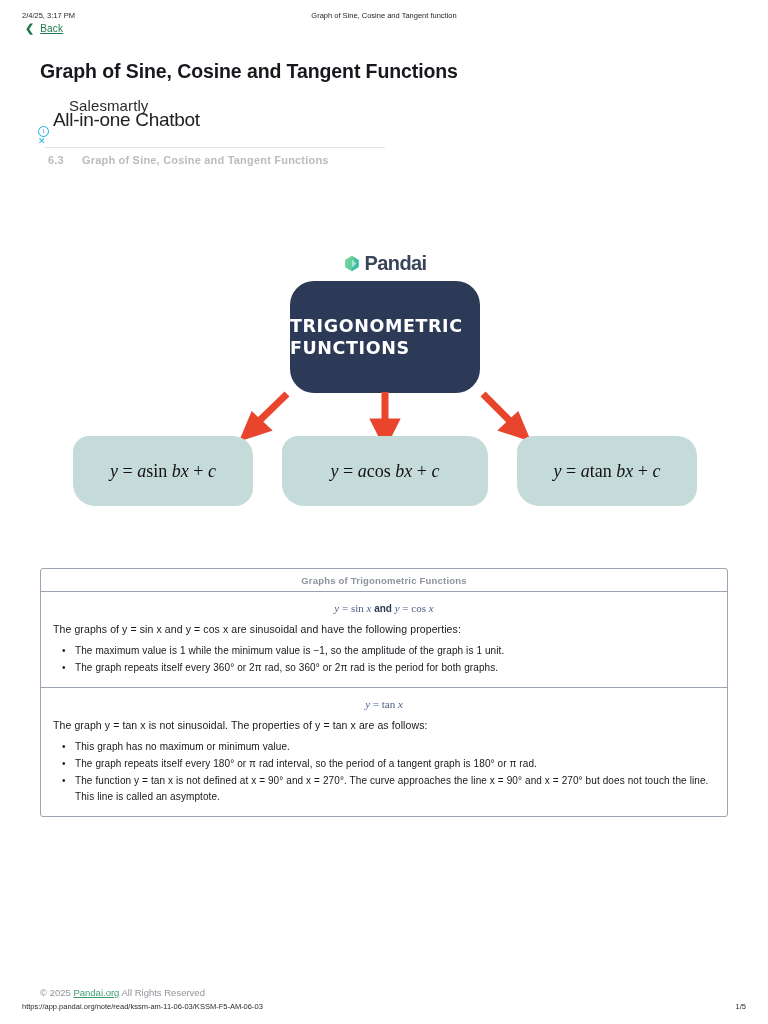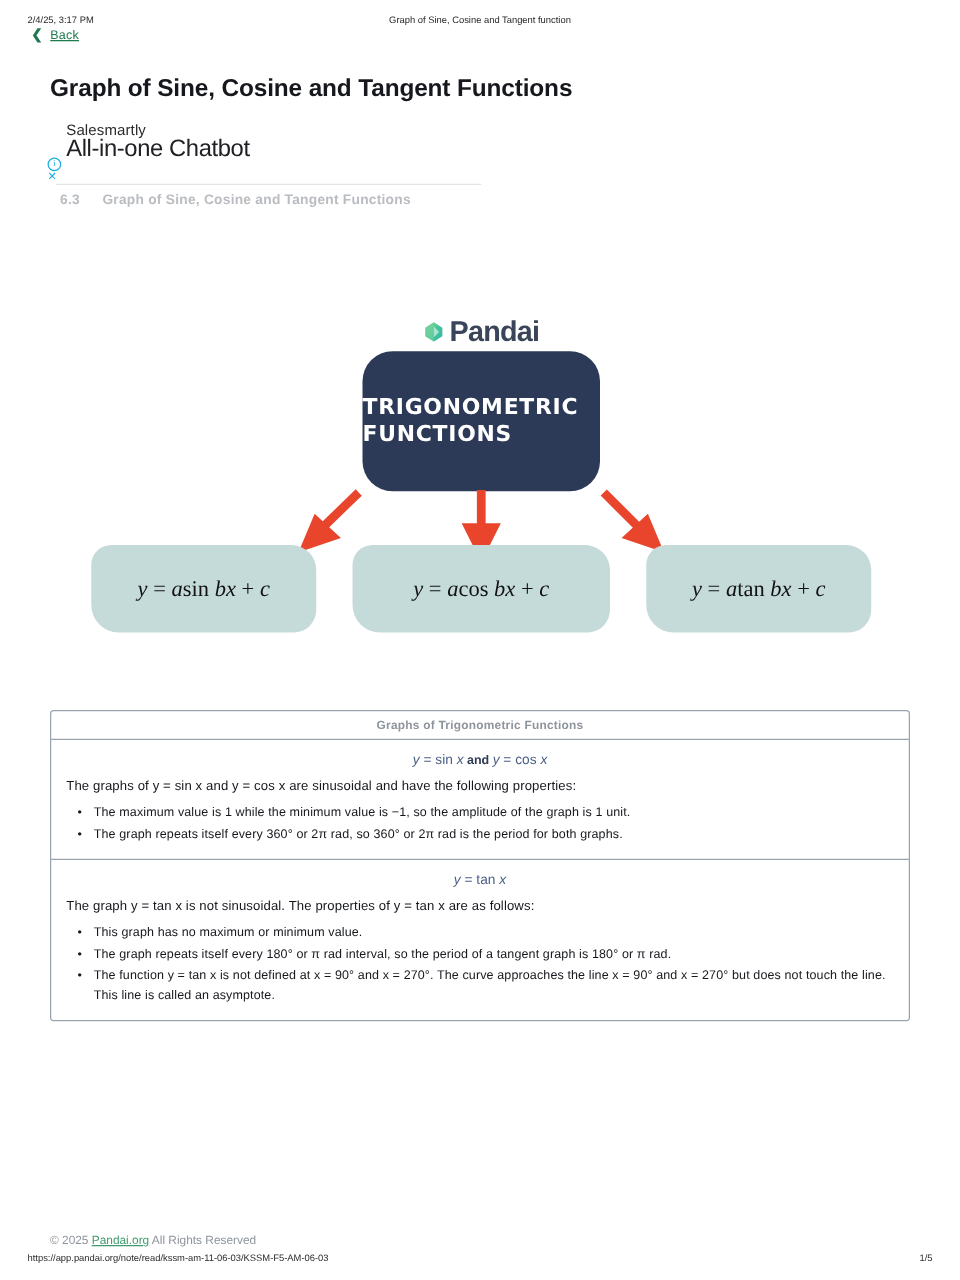--- a/index.html
+++ b/index.html
@@ -79,23 +79,23 @@
   .ad-block {
     position: absolute;
     left: 45px;
     top: 93px;
     width: 340px;
     height: 54px;
     border-bottom: 1px solid #e3e3e3;
   }
   .ad-brand {
     position: absolute;
-    left: 8px;
+    left: 24px;
     top: 4px;
-    font-size: 12px;
+    font-size: 15px;
     color: #2b2b2b;
     letter-spacing: .1px;
   }
   .ad-headline {
     position: absolute;
     left: 8px;
     top: 16px;
     font-size: 19px;
     color: #202124;
     letter-spacing: -.3px;
@@ -153,21 +153,21 @@
     transform: translateX(-50%);
     display: flex;
     align-items: center;
     gap: 4px;
   }
   .pandai-mark {
     width: 17px;
     height: 17px;
   }
   .pandai-word {
-    font-size: 23px;
+    font-size: 20px;
     font-weight: bold;
     color: #3b4559;
     letter-spacing: -.6px;
   }
   .trig-box {
     position: absolute;
     left: 50%;
     top: 95px;
     transform: translateX(-50%);
     width: 190px;
@@ -284,21 +284,21 @@
   }
   ul.note-list li::before {
     content: "\2022";
     position: absolute;
     left: -13px;
     top: 0;
     color: #16181d;
     font-size: 10px;
   }
   .m {
-    font-family: Liberation Sans, sans-serif;
+    font-family: Liberation Serif, serif;
     font-style: italic;
   }
   .m .up { font-style: normal; }
 
   
   .copyright {
     position: absolute;
     left: 40px;
     top: 987px;
     font-size: 9.5px;

